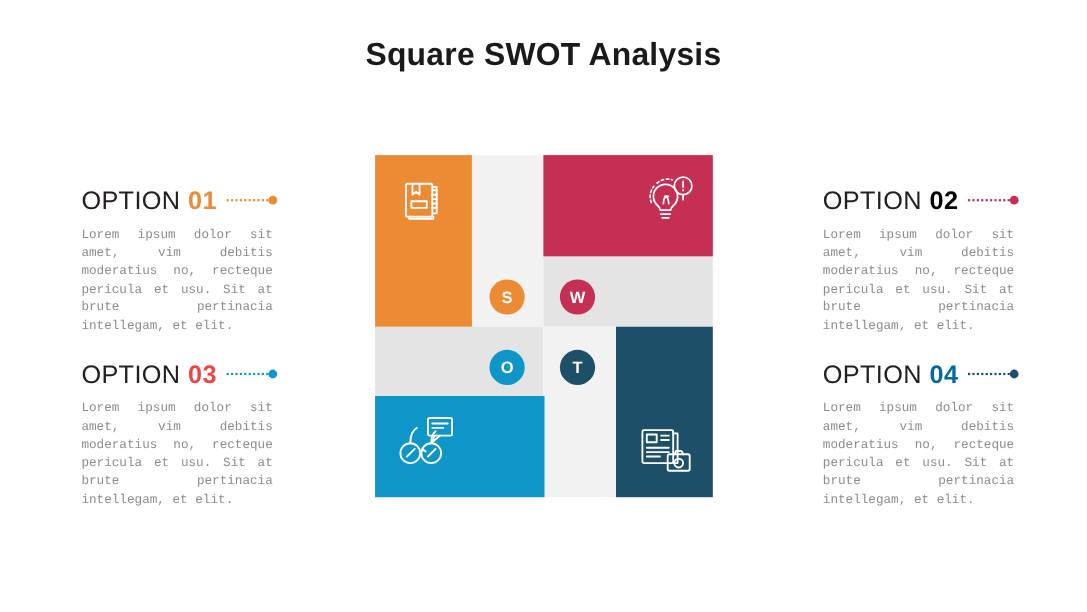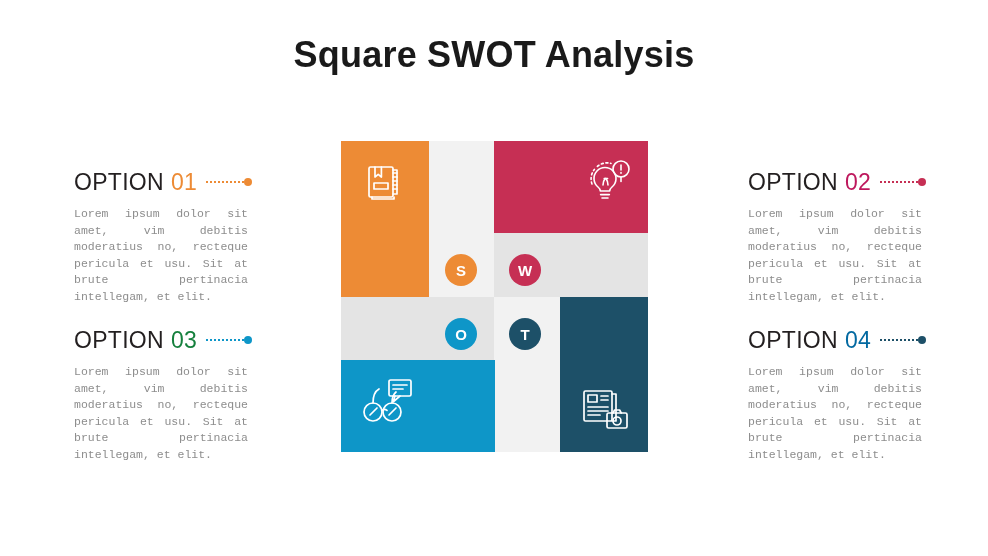--- a/index.html
+++ b/index.html
@@ -15,21 +15,21 @@
     position: relative;
   }
 
   
   .slide-title {
     position: absolute;
     top: 34px;
     left: 0;
     width: 988px;
     text-align: center;
-    font-size: 36px;
+    font-size: 29px;
     font-weight: bold;
     color: #1a1a1a;
     letter-spacing: 0.2px;
   }
 
   
   .option {
     position: absolute;
     width: 240px;
   }
@@ -49,21 +49,21 @@
     text-align: center;
   }
   .opt-word {
     font-size: 23px;
     font-weight: normal;
     color: #231f20;
     letter-spacing: 0.3px;
   }
   .opt-num {
     font-size: 23px;
-    font-weight: normal;
+    font-weight: bold;
     margin-left: 7px;
     letter-spacing: 0.3px;
   }
 
   .connector {
     display: flex;
     align-items: center;
     margin-left: 9px;
     flex: 0 0 auto;
   }
@@ -133,33 +133,33 @@
       <span class="conn-line"></span>
       <span class="conn-dot"></span>
     </span>
   </div>
   <div class="option-body">Lorem ipsum dolor sit amet, vim debitis moderatius no, recteque pericula et usu. Sit at brute pertinacia intellegam, et elit.</div>
 </div>
 
 <div class="option option-left opt-3">
   <div class="option-head">
     <span class="opt-word">OPTION</span>
-    <span class="opt-num" style="color:#15803d">03</span>
+    <span class="opt-num" style="color:#ef4444">03</span>
     <span class="connector" style="color:#0E96C8">
       <span class="conn-line"></span>
       <span class="conn-dot"></span>
     </span>
   </div>
   <div class="option-body">Lorem ipsum dolor sit amet, vim debitis moderatius no, recteque pericula et usu. Sit at brute pertinacia intellegam, et elit.</div>
 </div>
 
 <div class="option option-right opt-2">
   <div class="option-head">
     <span class="opt-word">OPTION</span>
-    <span class="opt-num" style="color:#be185d">02</span>
+    <span class="opt-num" style="color:#000000">02</span>
     <span class="connector" style="color:#C62F54">
       <span class="conn-line"></span>
       <span class="conn-dot"></span>
     </span>
   </div>
   <div class="option-body">Lorem ipsum dolor sit amet, vim debitis moderatius no, recteque pericula et usu. Sit at brute pertinacia intellegam, et elit.</div>
 </div>
 
 <div class="option option-right opt-4">
   <div class="option-head">

